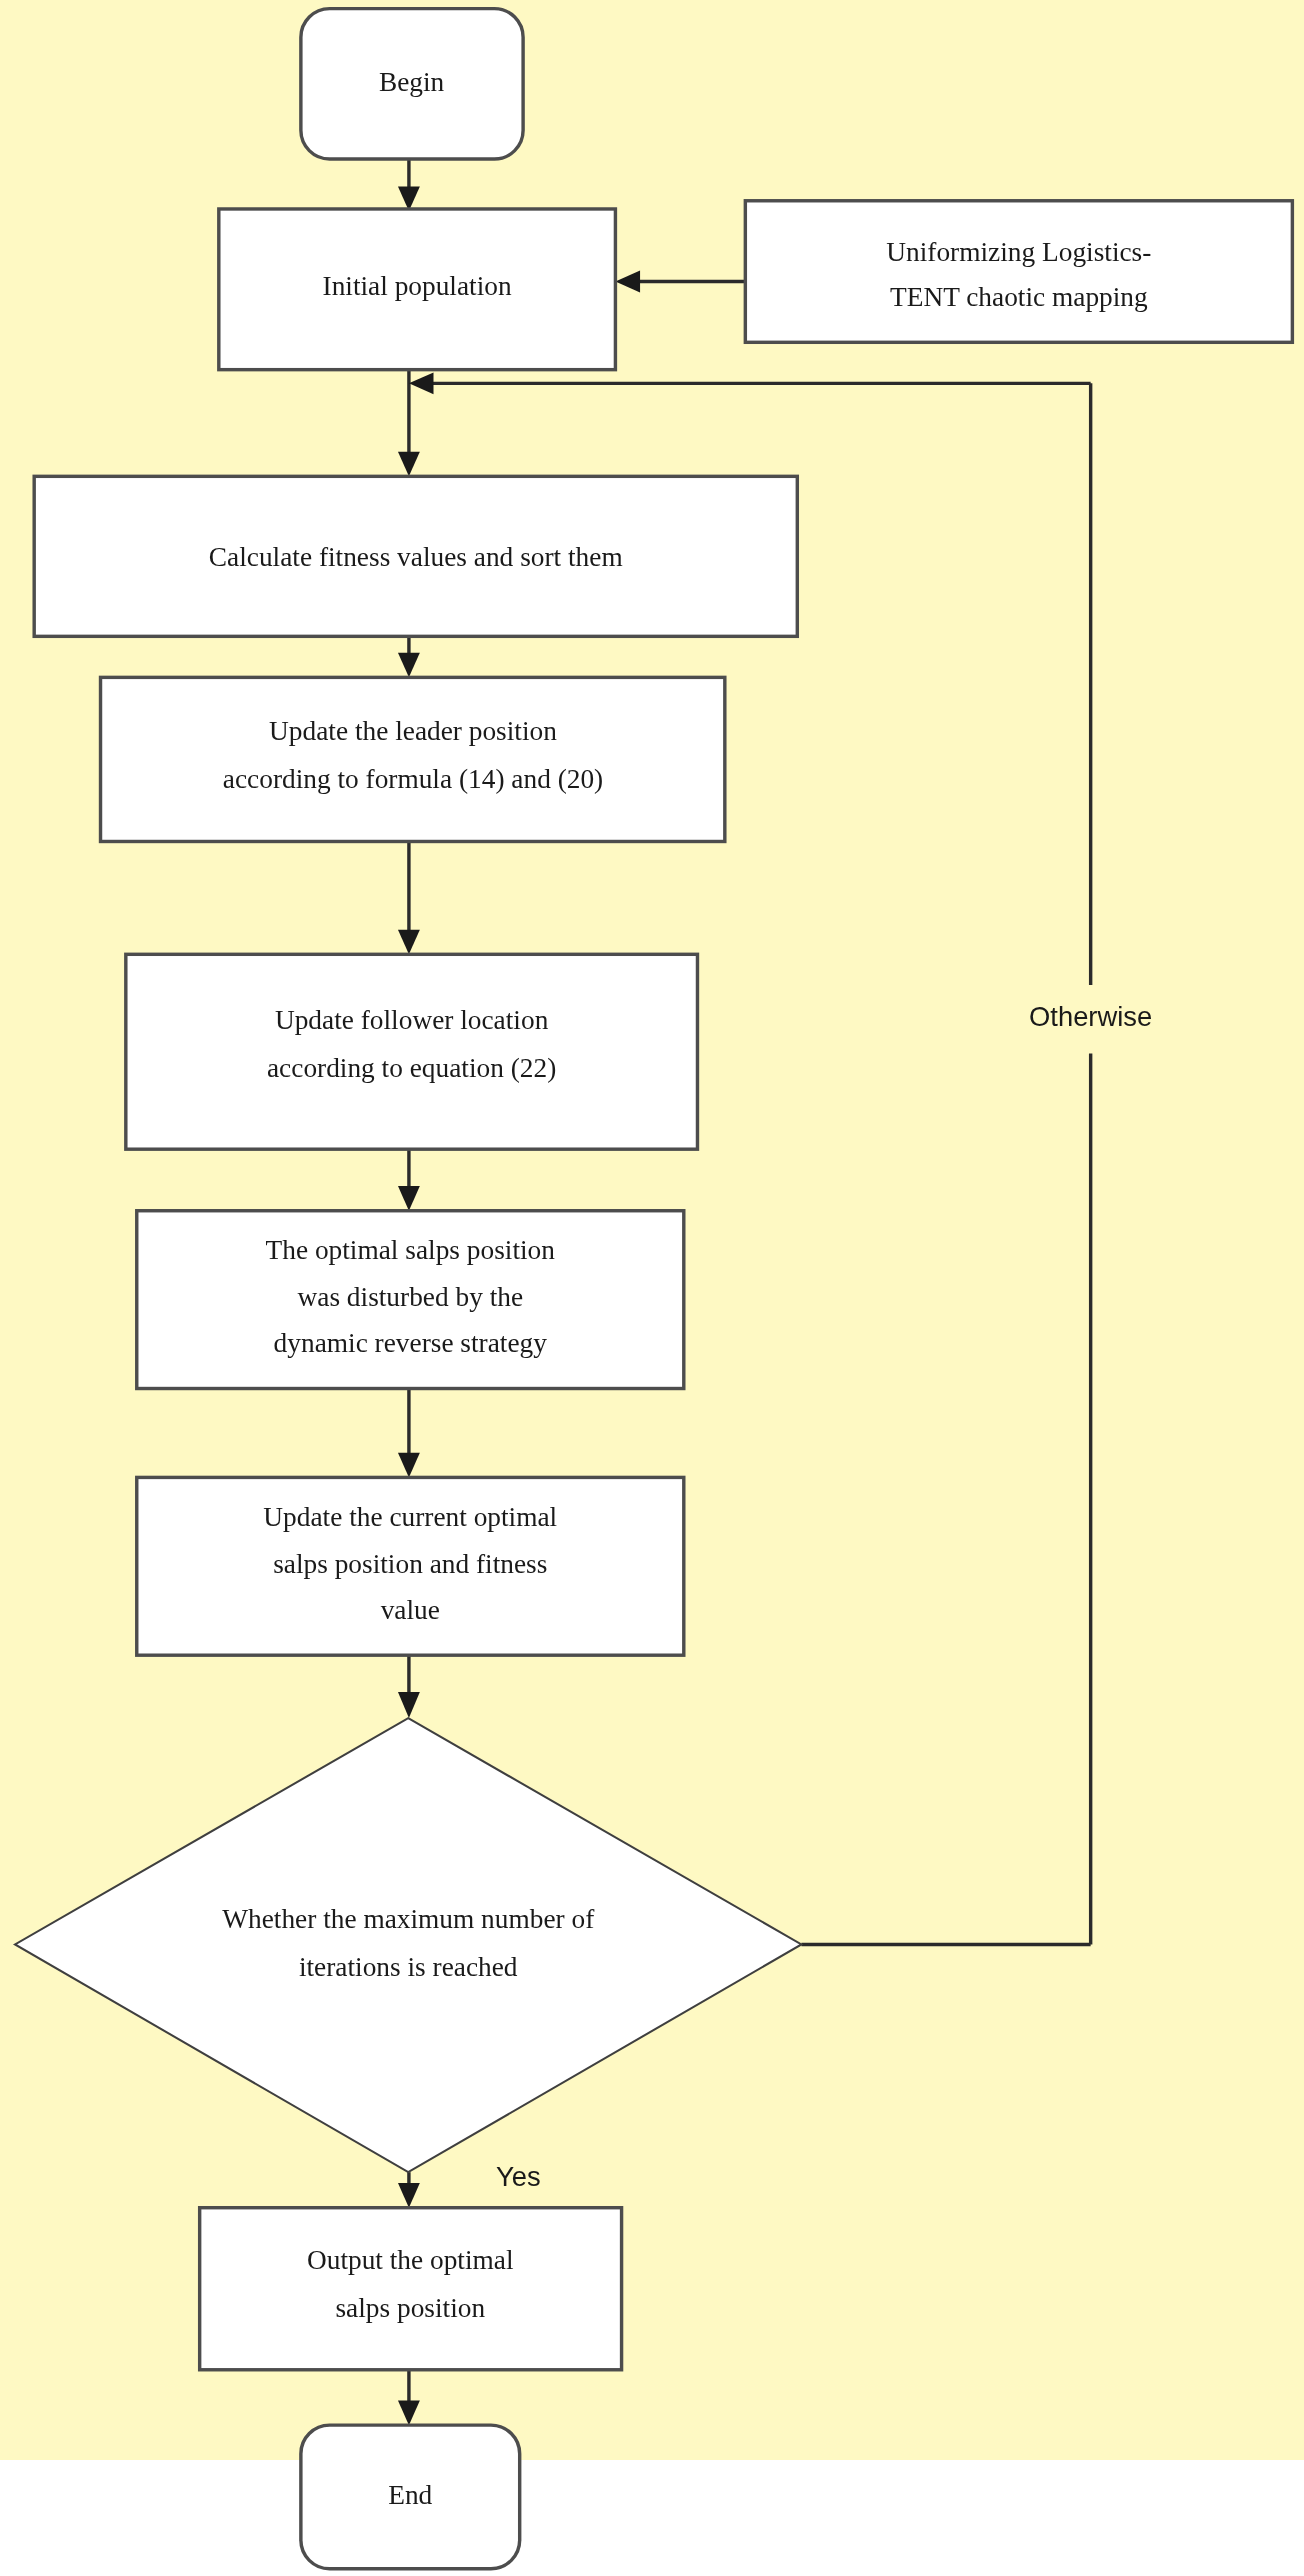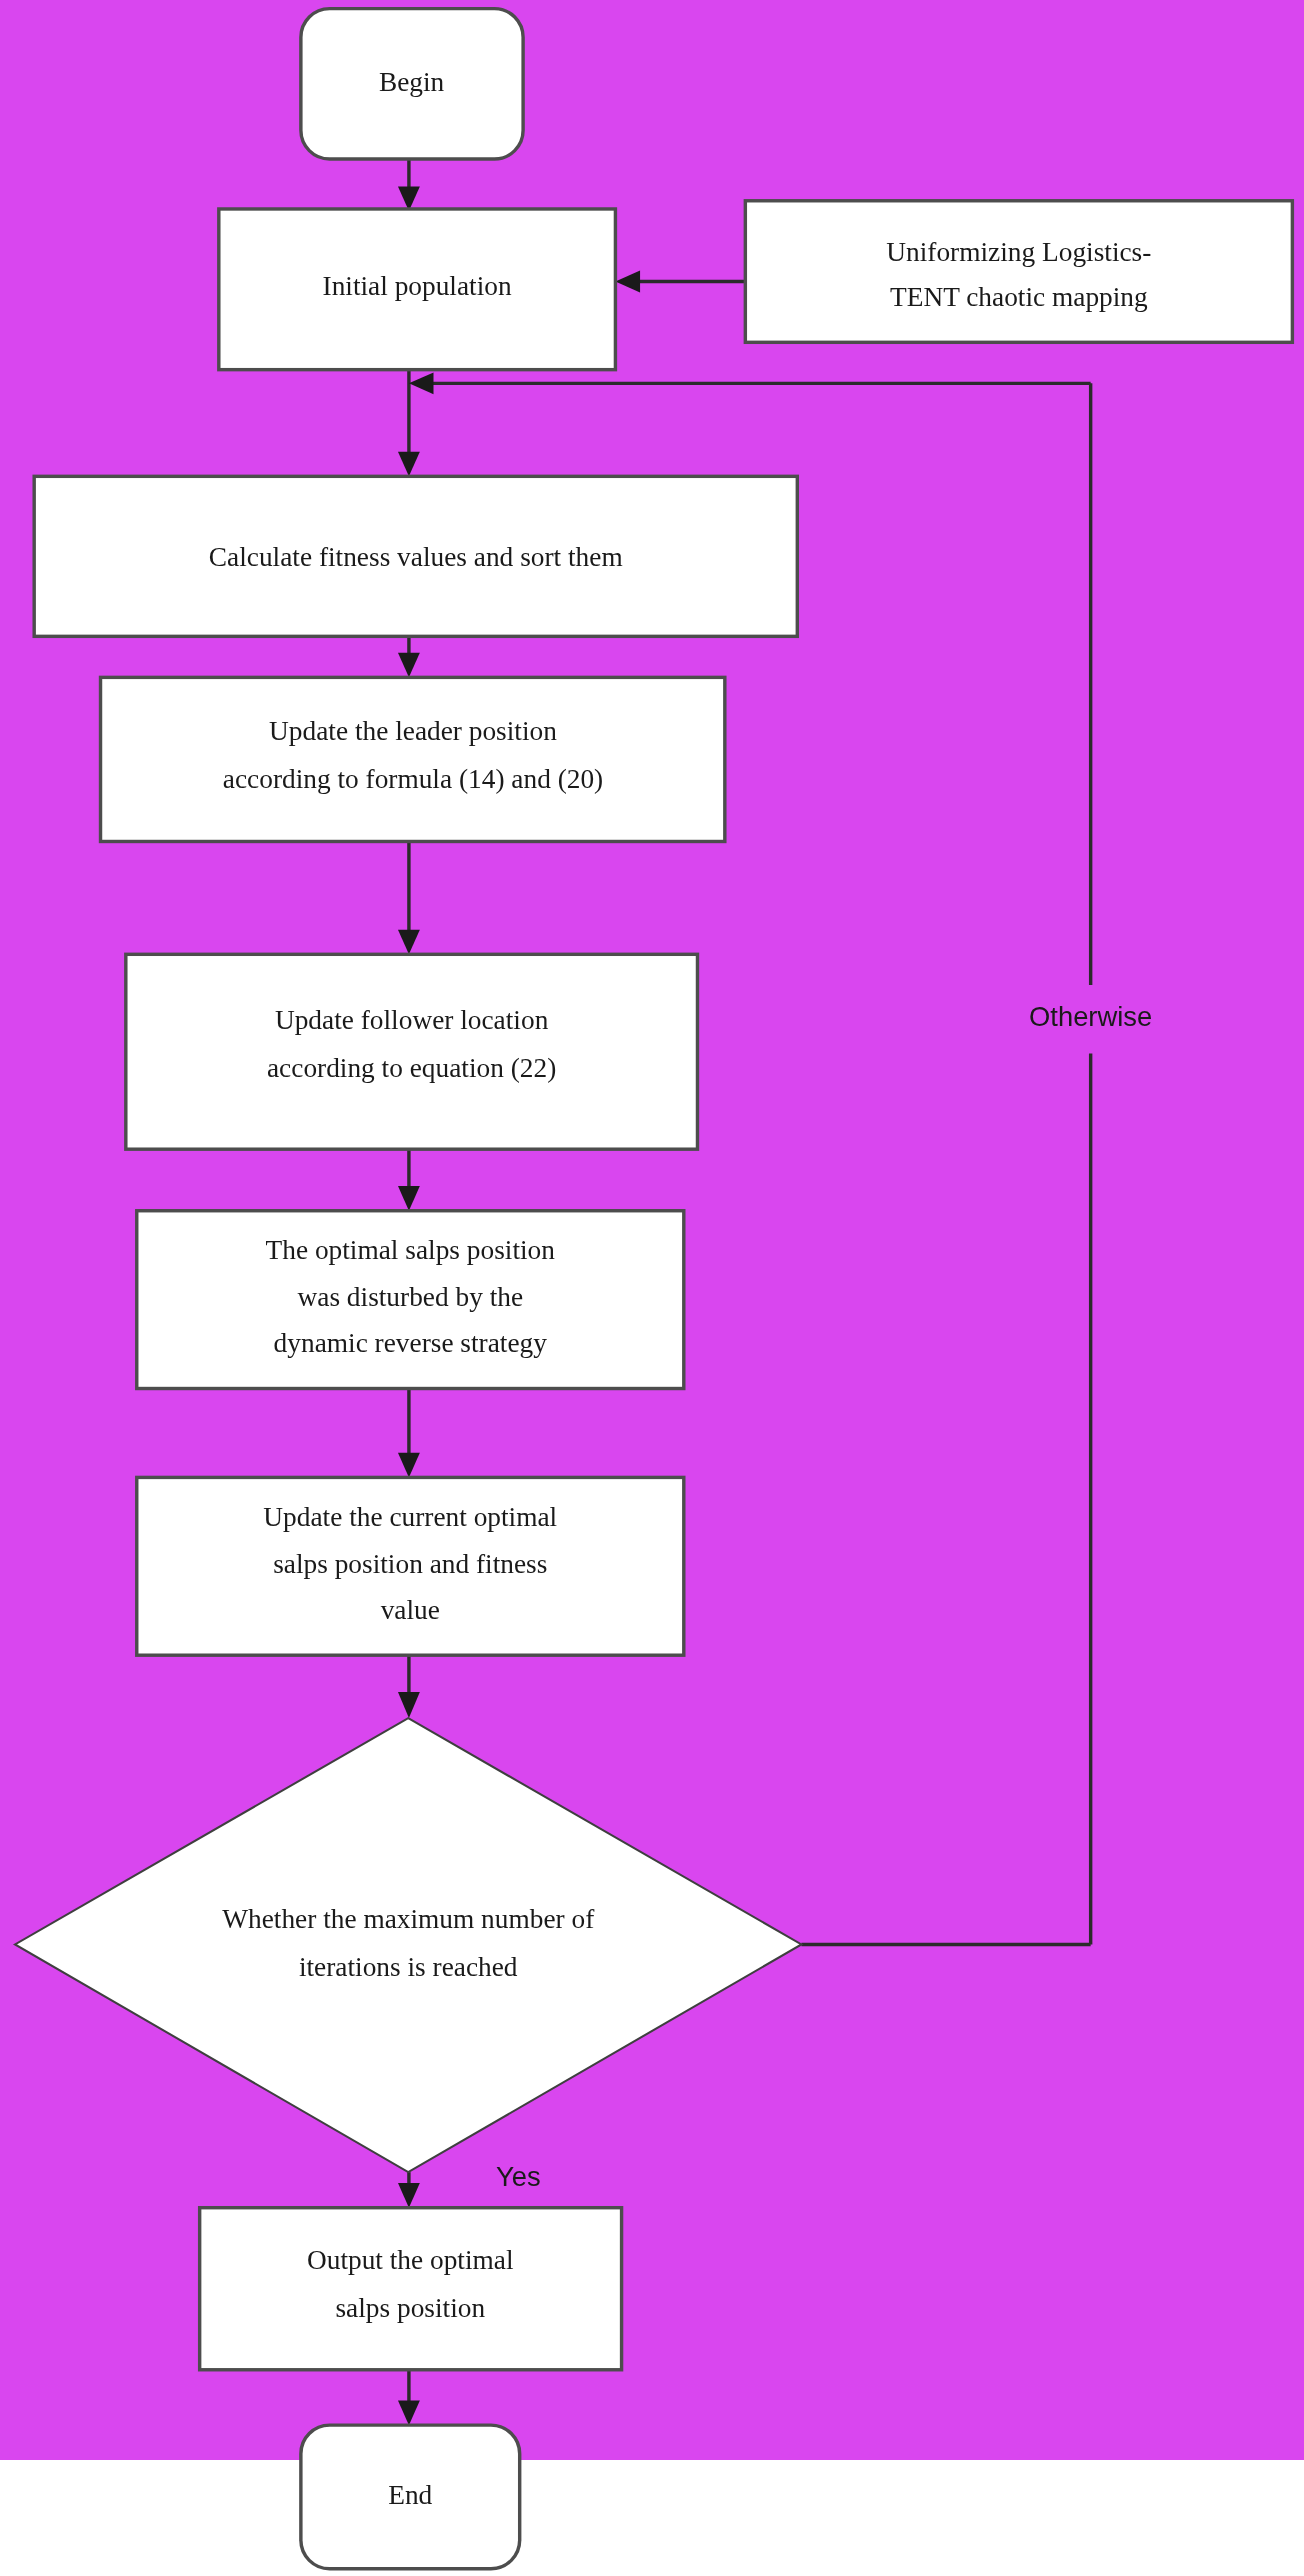--- a/index.html
+++ b/index.html
@@ -9,21 +9,21 @@
   }
   body {
     width: 1304px;
     height: 2576px;
     font-family: "Liberation Serif", "DejaVu Serif", serif;
   }
   #flowchart-root {
     position: relative;
     width: 1304px;
     height: 2460px;
-    background: #d946ef;
+    background: #fef9c3;
     text-align: center;
   }
   svg.chart-svg {
     display: block;
     width: 1304px;
     height: 2576px;
   }
   .node-shape {
     fill: #ffffff;
   }

